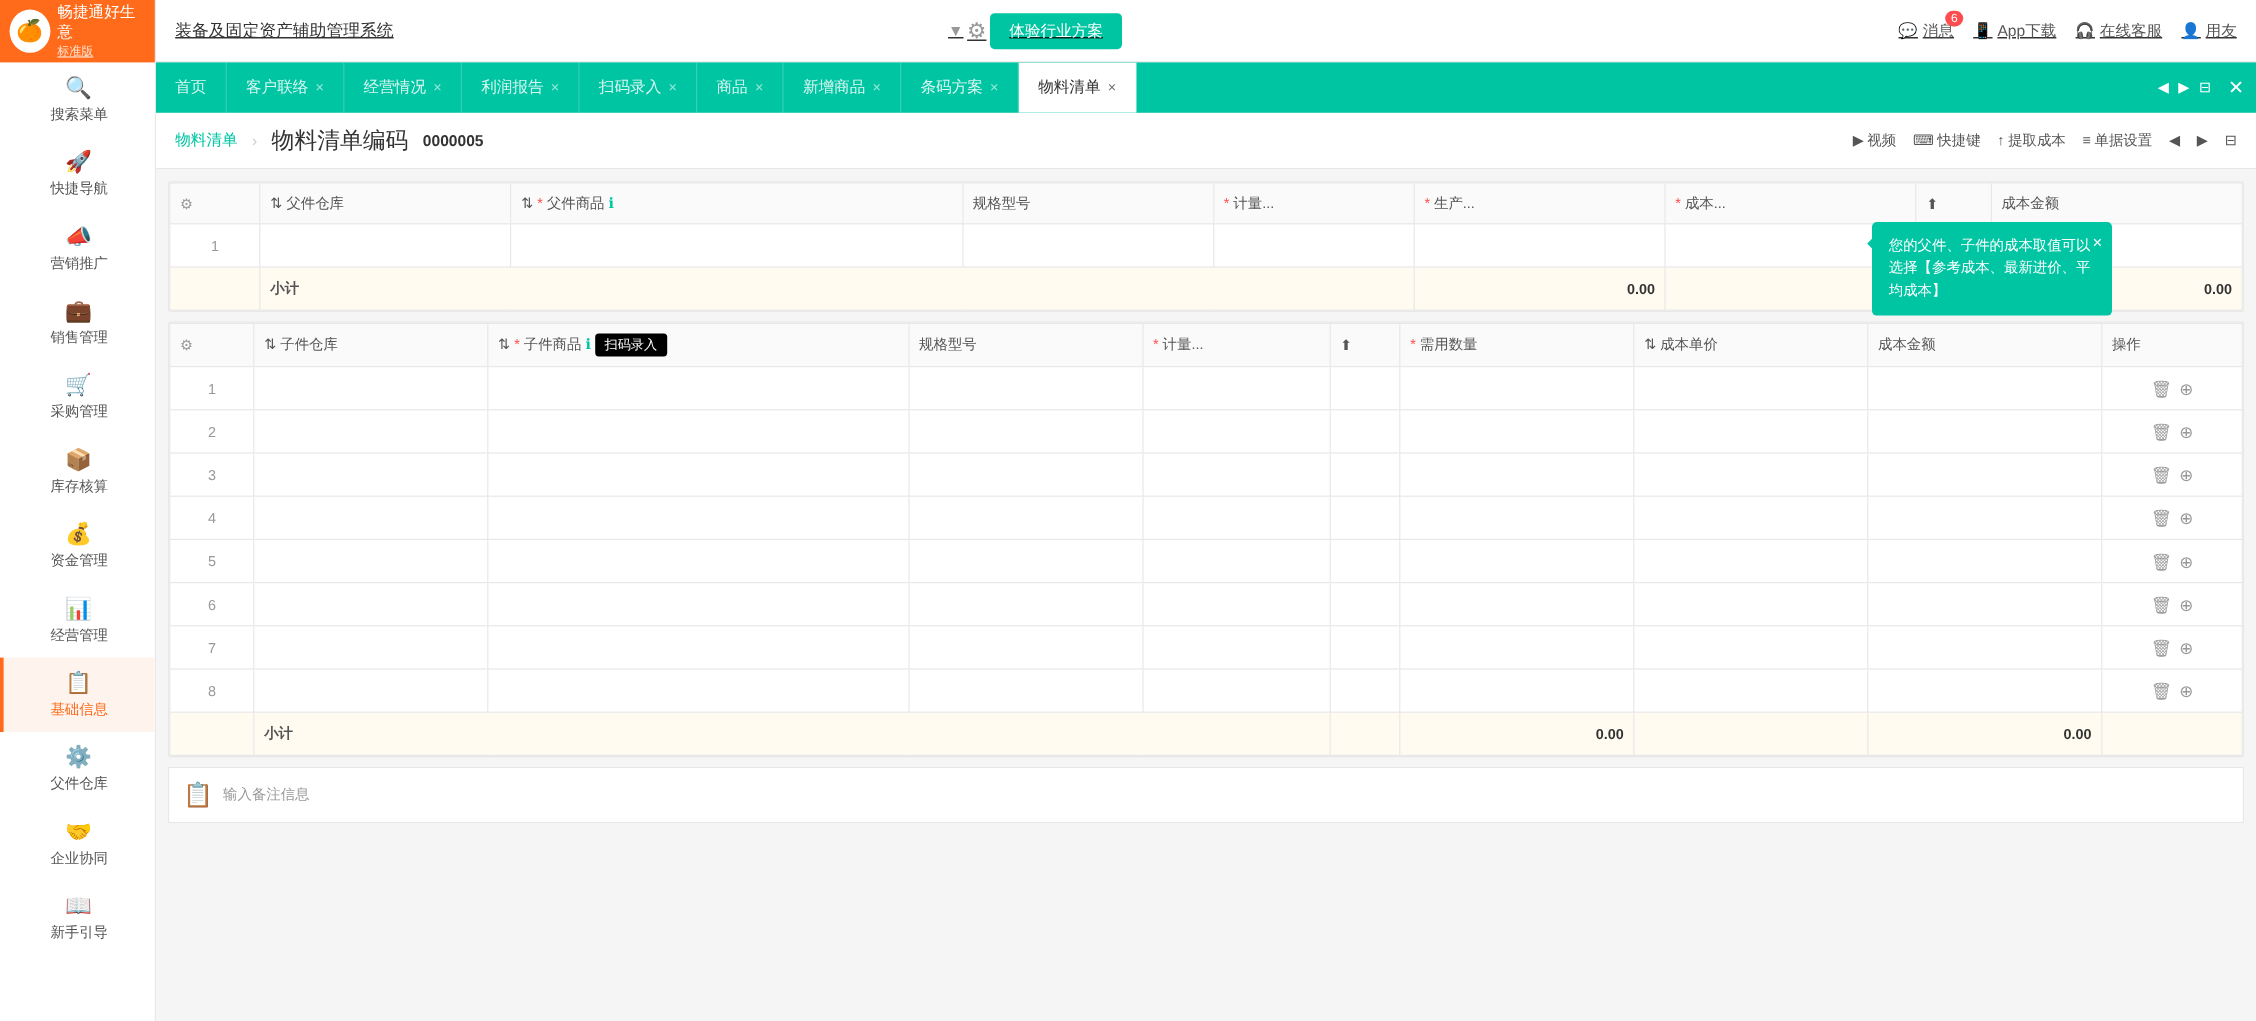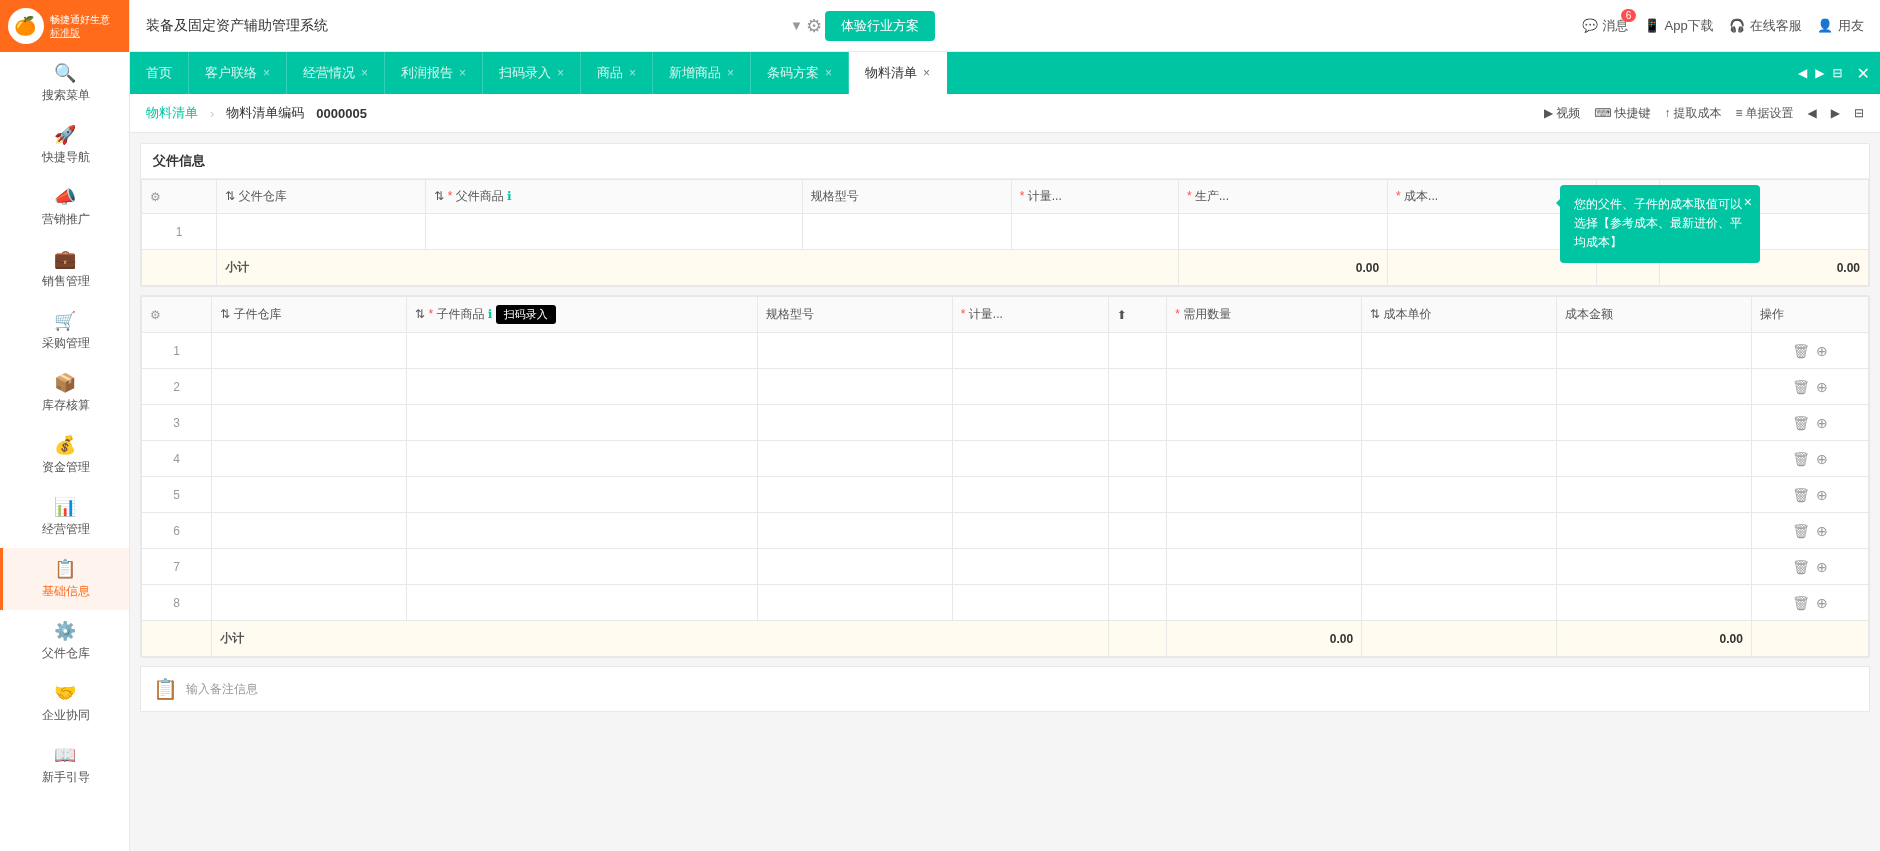--- a/index.html
+++ b/index.html
@@ -2,31 +2,31 @@
 <html><head>
   <meta charset="utf-8">
   <style>
     * { box-sizing: border-box; margin: 0; padding: 0; }
     body { font-family: 'Microsoft YaHei', Arial, sans-serif; font-size: 13px; background: #f5f5f5; display: flex; height: 851px; overflow: hidden; }
 
     
     .sidebar { width: 130px; background: #fff; border-right: 1px solid #e8e8e8; display: flex; flex-direction: column; flex-shrink: 0; }
     .sidebar-logo { background: #ff6b1a; padding: 12px 8px; display: flex; align-items: center; gap: 6px; height: 52px; }
     .sidebar-logo-icon { width: 36px; height: 36px; background: #fff; border-radius: 50%; display: flex; align-items: center; justify-content: center; color: #ff6b1a; font-size: 18px; font-weight: bold; }
-    .sidebar-logo-text { color: #fff; font-size: 10px; line-height: 1.3; }
+    .sidebar-logo-text { color: #fff; font-size: 13px; line-height: 1.3; }
     .sidebar-logo-sub { font-size: 10px; color: rgba(255,255,255,0.8); text-decoration: underline; }
     .sidebar-item { display: flex; flex-direction: column; align-items: center; padding: 10px 6px; cursor: pointer; color: #555; font-size: 12px; gap: 3px; border-left: 3px solid transparent; }
     .sidebar-item.active { background: #fff3ee; color: #ff6b1a; border-left-color: #ff6b1a; }
     .sidebar-item .icon { font-size: 18px; }
 
     
     .main { flex: 1; display: flex; flex-direction: column; overflow: hidden; }
 
     
-    .topbar { background: #fff; height: 52px; display: flex; align-items: center; padding: 0 16px; border-bottom: 1px solid #e8e8e8; gap: 3px; }
+    .topbar { background: #fff; height: 52px; display: flex; align-items: center; padding: 0 16px; border-bottom: 1px solid #e8e8e8; gap: 3px; text-decoration: underline; }
     .topbar-title { font-size: 14px; color: #333; flex: 1; }
     .topbar-btn { background: #00c5a3; color: #fff; border: none; border-radius: 4px; padding: 6px 16px; cursor: pointer; font-size: 13px; }
     .topbar-settings { color: #999; font-size: 18px; cursor: pointer; }
     .topbar-right { display: flex; align-items: center; gap: 16px; color: #555; font-size: 13px; }
     .topbar-right-item { display: flex; align-items: center; gap: 4px; cursor: pointer; position: relative; }
     .badge { background: #ff4d4f; color: #fff; border-radius: 10px; font-size: 10px; padding: 1px 5px; position: absolute; top: -8px; right: -8px; }
 
     
     .nav-tabs { background: #00c5a3; display: flex; align-items: center; height: 42px; padding: 0 0 0 0; overflow-x: auto; flex-shrink: 0; position: relative; }
     .nav-tab { color: rgba(255,255,255,0.85); padding: 16px 16px; height: 42px; display: flex; align-items: center; gap: 6px; cursor: pointer; white-space: nowrap; font-size: 13px; border-right: 1px solid rgba(255,255,255,0.2); }
@@ -34,21 +34,21 @@
     .nav-tab .close-x { font-size: 12px; color: inherit; opacity: 0.7; }
     .nav-close-all { color: #fff; padding: 0 10px; cursor: pointer; font-size: 16px; margin-left: auto; }
 
     
     .content { flex: 1; overflow-y: auto; background: #f5f5f5; padding: 0; }
 
     
     .breadcrumb-bar { background: #fff; padding: 10px 16px; display: flex; align-items: center; gap: 12px; border-bottom: 1px solid #e8e8e8; position: relative; }
     .breadcrumb-item { color: #00c5a3; font-size: 13px; cursor: pointer; }
     .breadcrumb-sep { color: #ccc; }
-    .breadcrumb-current { color: #333; font-size: 13px; }
+    .breadcrumb-current { color: #333; font-size: 19px; }
     .breadcrumb-id { color: #333; font-size: 13px; font-weight: bold; }
     .breadcrumb-actions { margin-left: auto; display: flex; align-items: center; gap: 14px; color: #555; font-size: 12px; }
     .breadcrumb-actions span { display: flex; align-items: center; gap: 3px; cursor: pointer; }
 
     
     .section { background: #fff; margin: 10px 10px 0 10px; border: 1px solid #e8e8e8; border-radius: 2px; }
     .section-title { padding: 8px 12px; font-size: 13px; font-weight: bold; color: #333; border-bottom: 1px solid #f0f0f0; }
 
     
     .data-table { width: 100%; border-collapse: collapse; font-size: 12px; }
@@ -257,21 +257,20 @@
         <span>⊟</span>
       </div>
     </div>
 
     <div class="tooltip-box" style="position:fixed;right:120px;top:185px;">
       <span class="tooltip-close">×</span>
       <span>您的父件、子件的成本取值可以选择【参考成本、最新进价、平均成本】</span>
     </div>
 
     <div class="section">
-      <div class="section-title">父件信息</div>
       <table class="data-table">
         <thead>
           <tr>
             <th class="col-settings">
               <span class="th-settings">⚙</span>
             </th>
             <th class="col-warehouse">
               <span>⇅</span>
               父件仓库
             </th>

